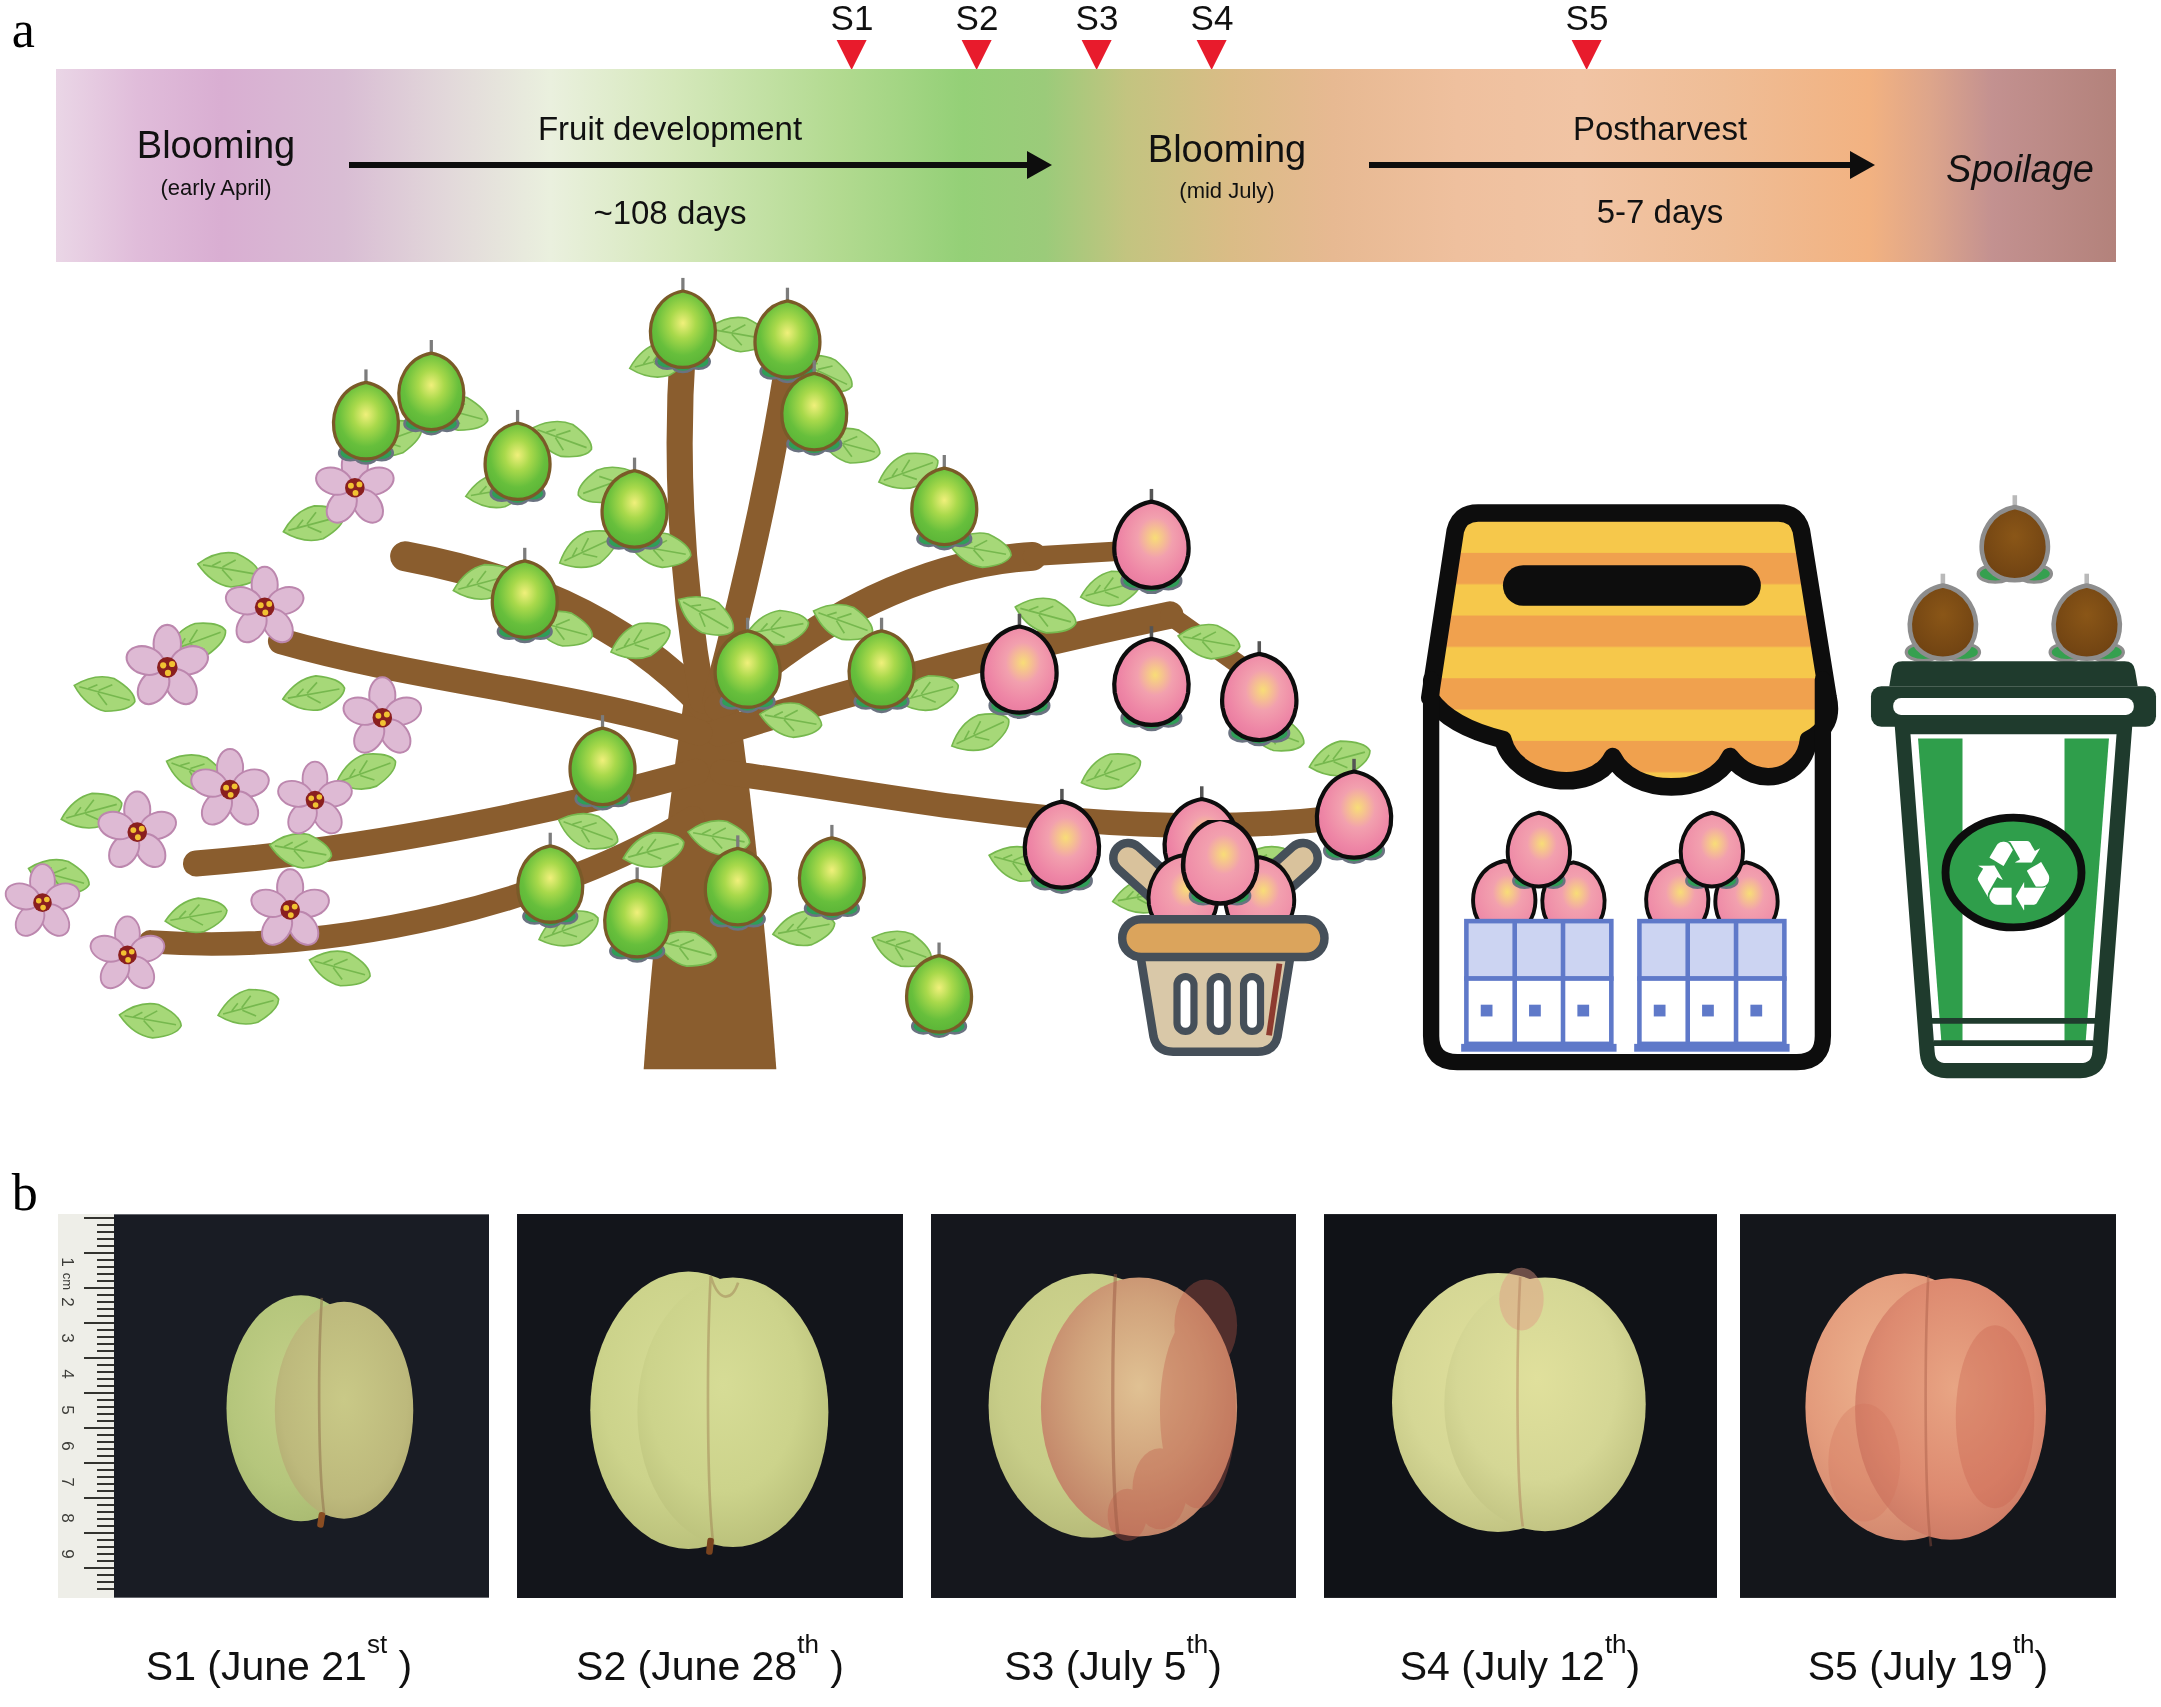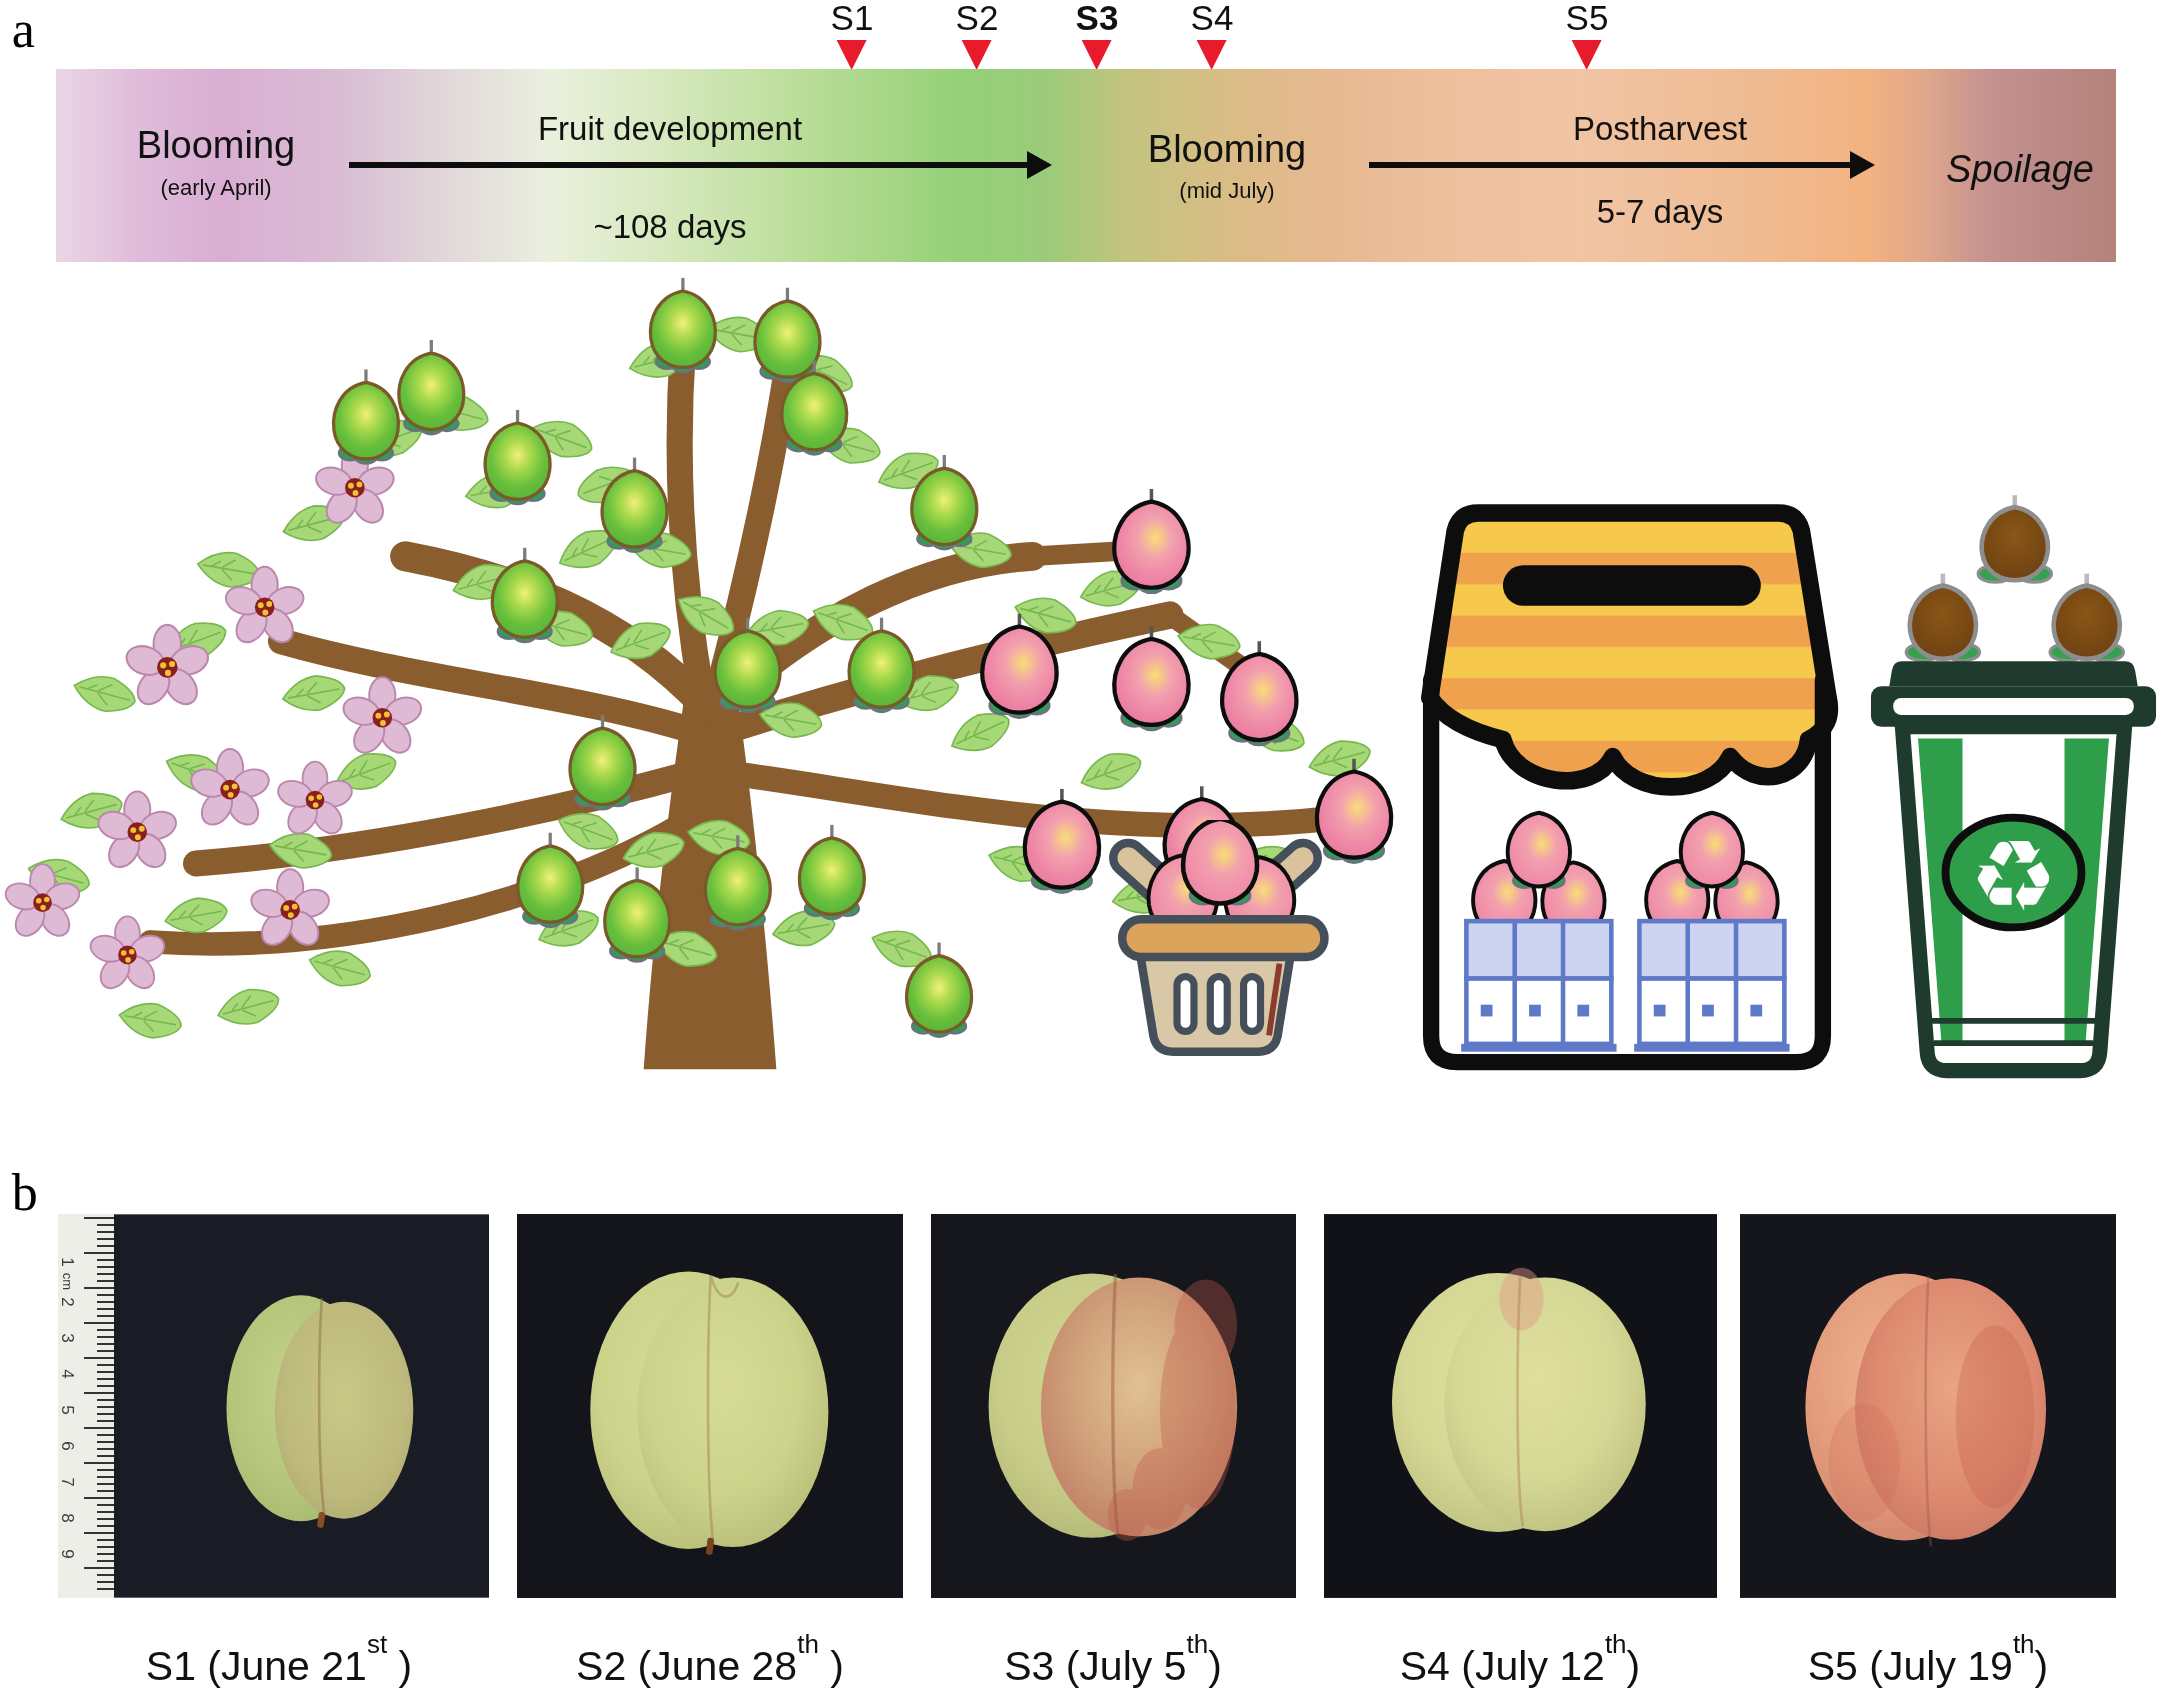--- a/index.html
+++ b/index.html
@@ -46,21 +46,21 @@
 
   <div>
     <div class="stage-marker" style="left:852px;">
       <span class="stage-label">S1</span>
       <span class="stage-tri"></span>
     </div>
     <div class="stage-marker" style="left:977px;">
       <span class="stage-label">S2</span>
       <span class="stage-tri"></span>
     </div>
-    <div class="stage-marker" style="left:1097px;font-weight:bold;">
+    <div class="stage-marker" style="left:1097px;">
       <span class="stage-label">S3</span>
       <span class="stage-tri"></span>
     </div>
     <div class="stage-marker" style="left:1212px;">
       <span class="stage-label">S4</span>
       <span class="stage-tri"></span>
     </div>
     <div class="stage-marker" style="left:1587px;">
       <span class="stage-label">S5</span>
       <span class="stage-tri"></span>
@@ -69,21 +69,21 @@
 
   <div class="bar"></div>
 
   <div class="phase-title" style="left:216px;top:124px;">Blooming</div>
   <div class="phase-sub" style="left:216px;top:175px;">(early April)</div>
 
   <div class="arrow-label" style="left:631px;top:110px;">Fruit development</div>
   <div class="arrow-line" style="left:349px;top:162px;width:681px;">
       <span class="arrow-head"></span>
     </div>
-  <div class="arrow-label" style="left:631px;top:208px;">~108 days</div>
+  <div class="arrow-label" style="left:631px;top:194px;">~108 days</div>
 
   <div class="phase-title" style="left:1227px;top:128px;">Blooming</div>
   <div class="phase-sub" style="left:1227px;top:178px;">(mid July)</div>
 
   <div class="arrow-label" style="left:1621px;top:110px;">Postharvest</div>
   <div class="arrow-line" style="left:1369px;top:162px;width:484px;">
       <span class="arrow-head"></span>
     </div>
   <div class="arrow-label" style="left:1621px;top:193px;">5-7 days</div>
 

